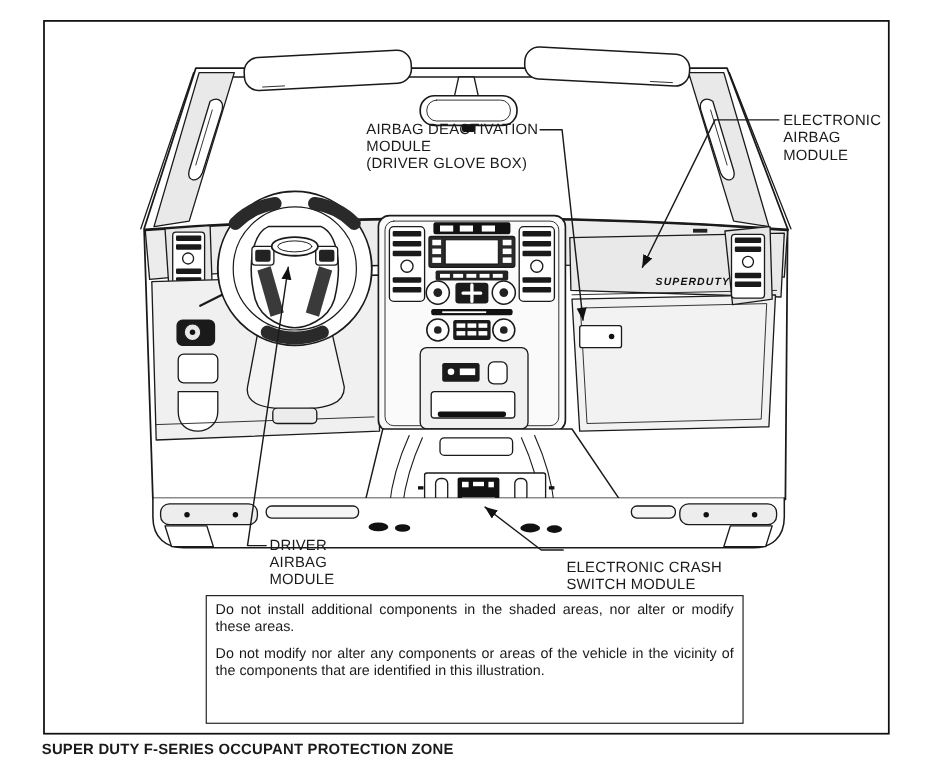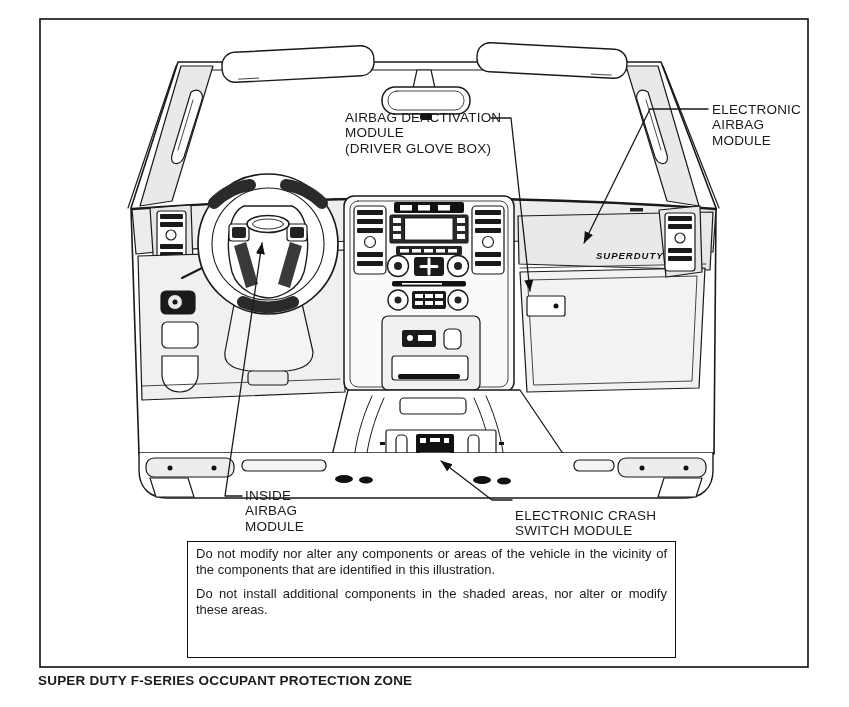--- a/index.html
+++ b/index.html
@@ -271,43 +271,43 @@
       <path d="M650,109 L584,243" marker-end="url(#arr)"></path>
       <path d="M491,118 L511,118 L530,291" marker-end="url(#arr)"></path>
       <path d="M242,496 L225,496 L262,243" marker-end="url(#arr)"></path>
       <path d="M512,500 L492,500 L441,461" marker-end="url(#arr)"></path>
     </g>
   </g>
 
   <text x="596" y="259" font-size="9.5" font-weight="bold" font-style="italic" letter-spacing="1" fill="#111" font-family="Liberation Sans, sans-serif">SUPERDUTY</text>
 </svg>
 
-  <div class="callout" style="left:333px;top:110px;margin-left:12px;">
+  <div class="callout" style="left:333px;top:110px;">
     <div>AIRBAG DEACTIVATION</div>
     <div>MODULE</div>
     <div>(DRIVER GLOVE BOX)</div>
   </div>
 
   <div class="callout" style="left:712px;top:102px;">
     <div>ELECTRONIC</div>
     <div>AIRBAG</div>
     <div>MODULE</div>
   </div>
 
   <div class="callout" style="left:245px;top:488px;">
-    <div>INSIDE</div>
+    <div>DRIVER</div>
     <div>AIRBAG</div>
     <div>MODULE</div>
   </div>
 
   <div class="callout" style="left:515px;top:491px;margin-top:17px;">
     <div>ELECTRONIC CRASH</div>
     <div>SWITCH MODULE</div>
   </div>
 
   <div class="notes-box">
+    <p>Do not install additional components in the shaded areas, nor alter or modify these areas.</p>
     <p>Do not modify nor alter any components or areas of the vehicle in the vicinity of the components that are identified in this illustration.</p>
-    <p>Do not install additional components in the shaded areas, nor alter or modify these areas.</p>
   </div>
 
   <div class="caption">SUPER DUTY F-SERIES OCCUPANT PROTECTION ZONE</div>
 
 </div>
 
 </body></html>

